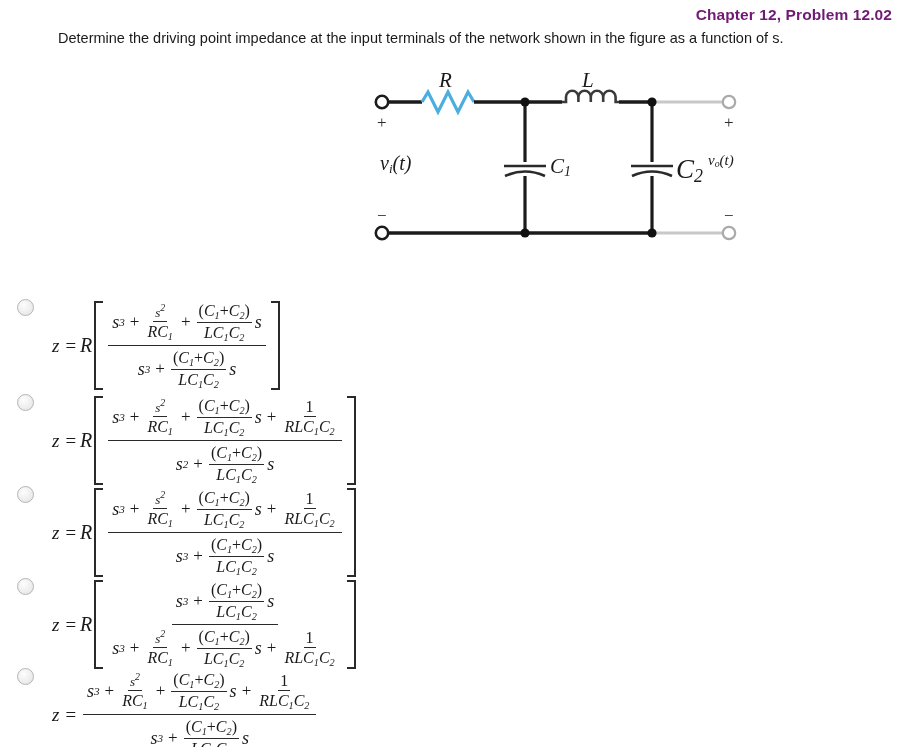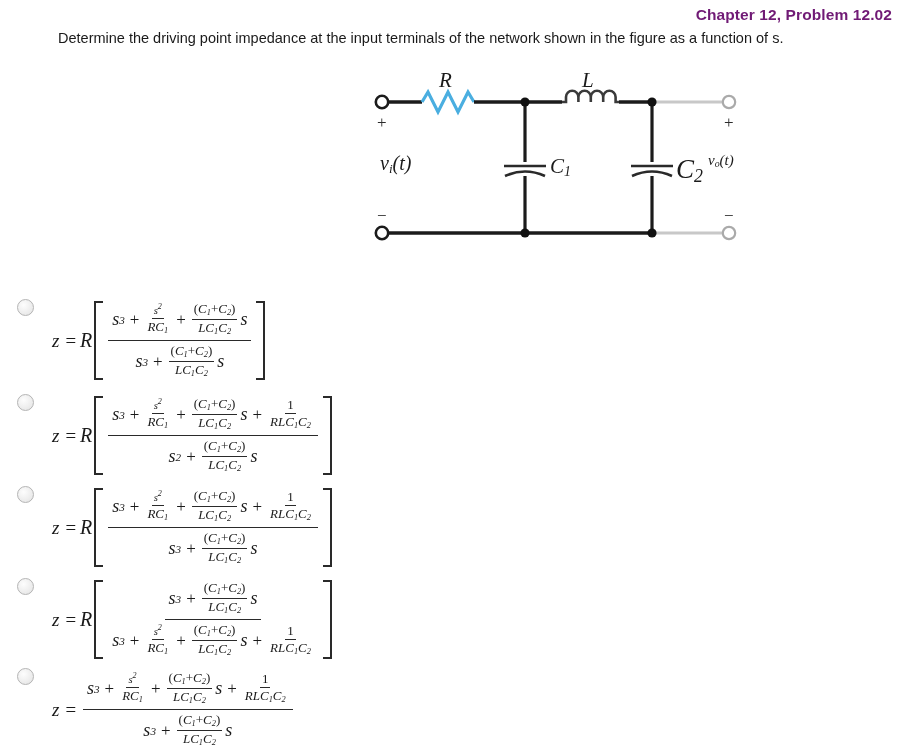--- a/index.html
+++ b/index.html
@@ -131,21 +131,21 @@
   .expr .op { margin: 0 5px; font-style: normal; font-size: 17px; }
   .var  { font-style: italic; }
   .sup  { font-size: 62%; vertical-align: super; font-style: italic; }
   .sub  { font-size: 64%; vertical-align: -0.25em; font-style: italic; }
 
   
   .sfrac {
     display: inline-flex;
     flex-direction: column;
     align-items: center;
-    font-size: 13px;
+    font-size: 16px;
     margin: 0 1px;
   }
   .sfrac > .sn { border-bottom: 1.1px solid #2a2a2a; padding: 0 2px 1px 2px; line-height: 1.08; }
   .sfrac > .sd { padding: 1px 2px 0 2px; line-height: 1.08; }
   .sfrac .tiny { font-size: 0.82em; }
   .trail { font-style: italic; font-size: 18px; margin-left: 2px; }
 </style>
 </head>
 <body>
 

